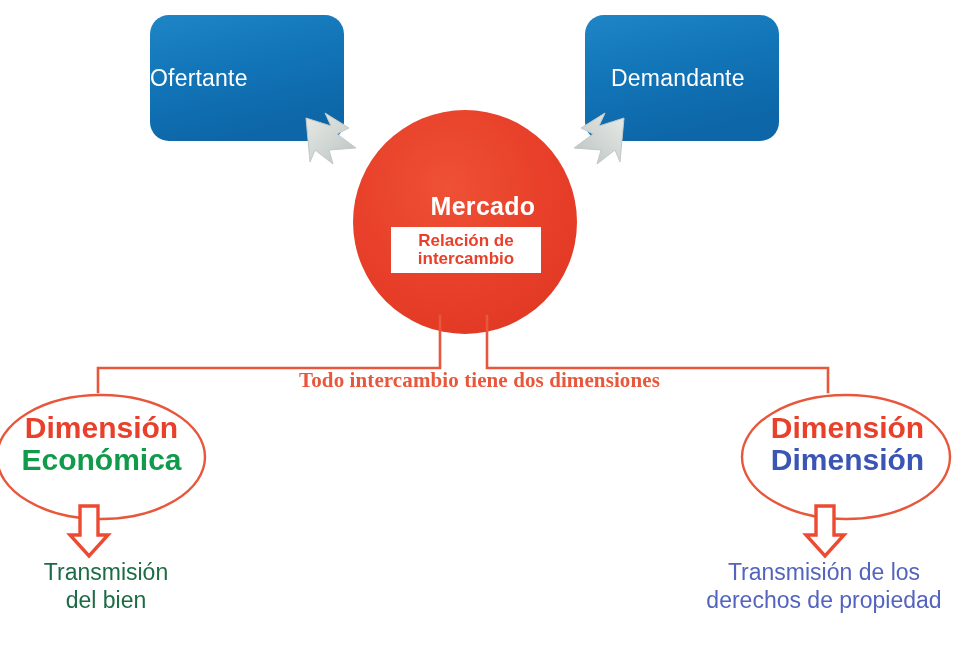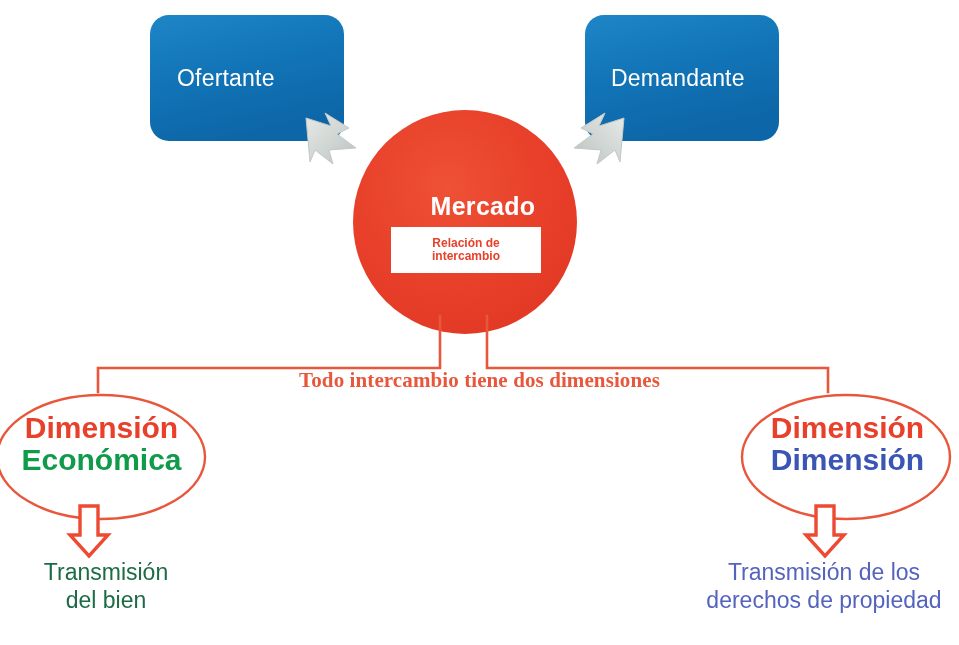--- a/index.html
+++ b/index.html
@@ -39,21 +39,20 @@
     font-size: 23px;
     font-weight: normal;
     letter-spacing: 0.2px;
     white-space: nowrap;
   }
   #box-ofertante {
     left: 150px;
     top: 15px;
     width: 194px;
     height: 126px;
-    padding-left: 27px;
     border-radius: 32px;
   }
   #box-demandante {
     left: 585px;
     top: 15px;
     width: 226px;
     height: 126px;
     padding-left: 26px;
   }
   #market-title {
@@ -76,21 +75,21 @@
     height: 46px;
     background: #ffffff;
     box-sizing: border-box;
     display: flex;
     align-items: center;
     justify-content: center;
     z-index: 4;
   }
   #relation-label {
     text-align: center;
-    font-size: 12px;
+    font-size: 17px;
     font-weight: bold;
     line-height: 1.06;
     white-space: pre-line;
   }
 
   
   #branch-caption {
     position: absolute;
     left: 0;
     top: 368px;

